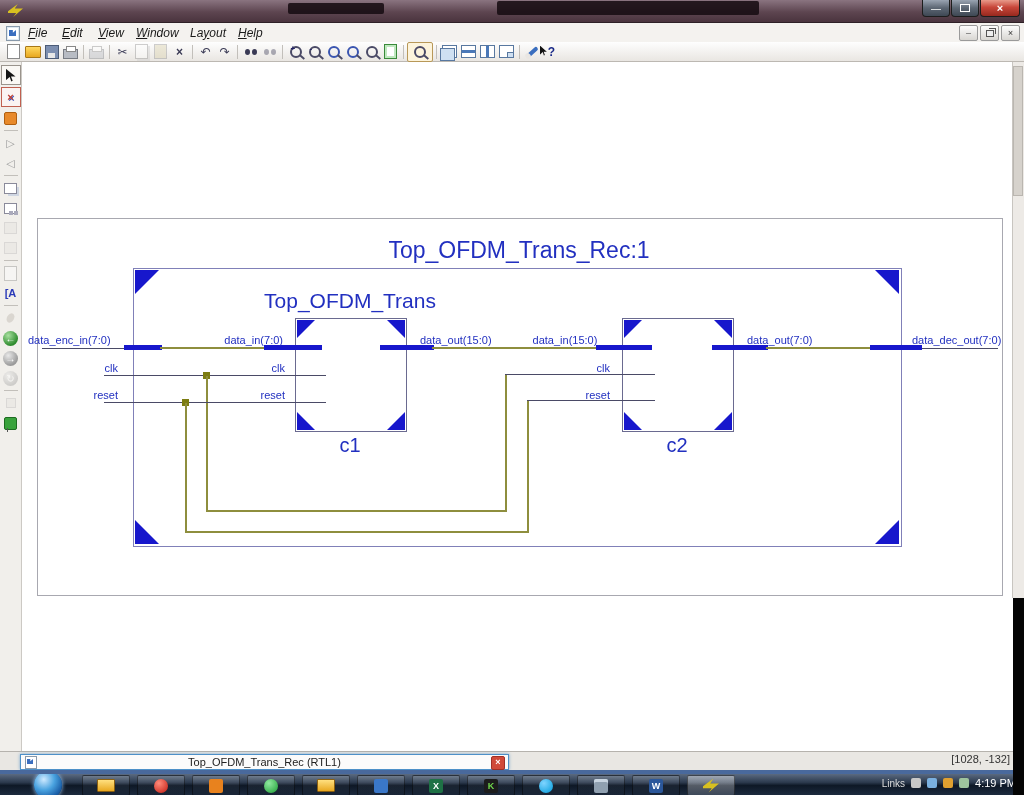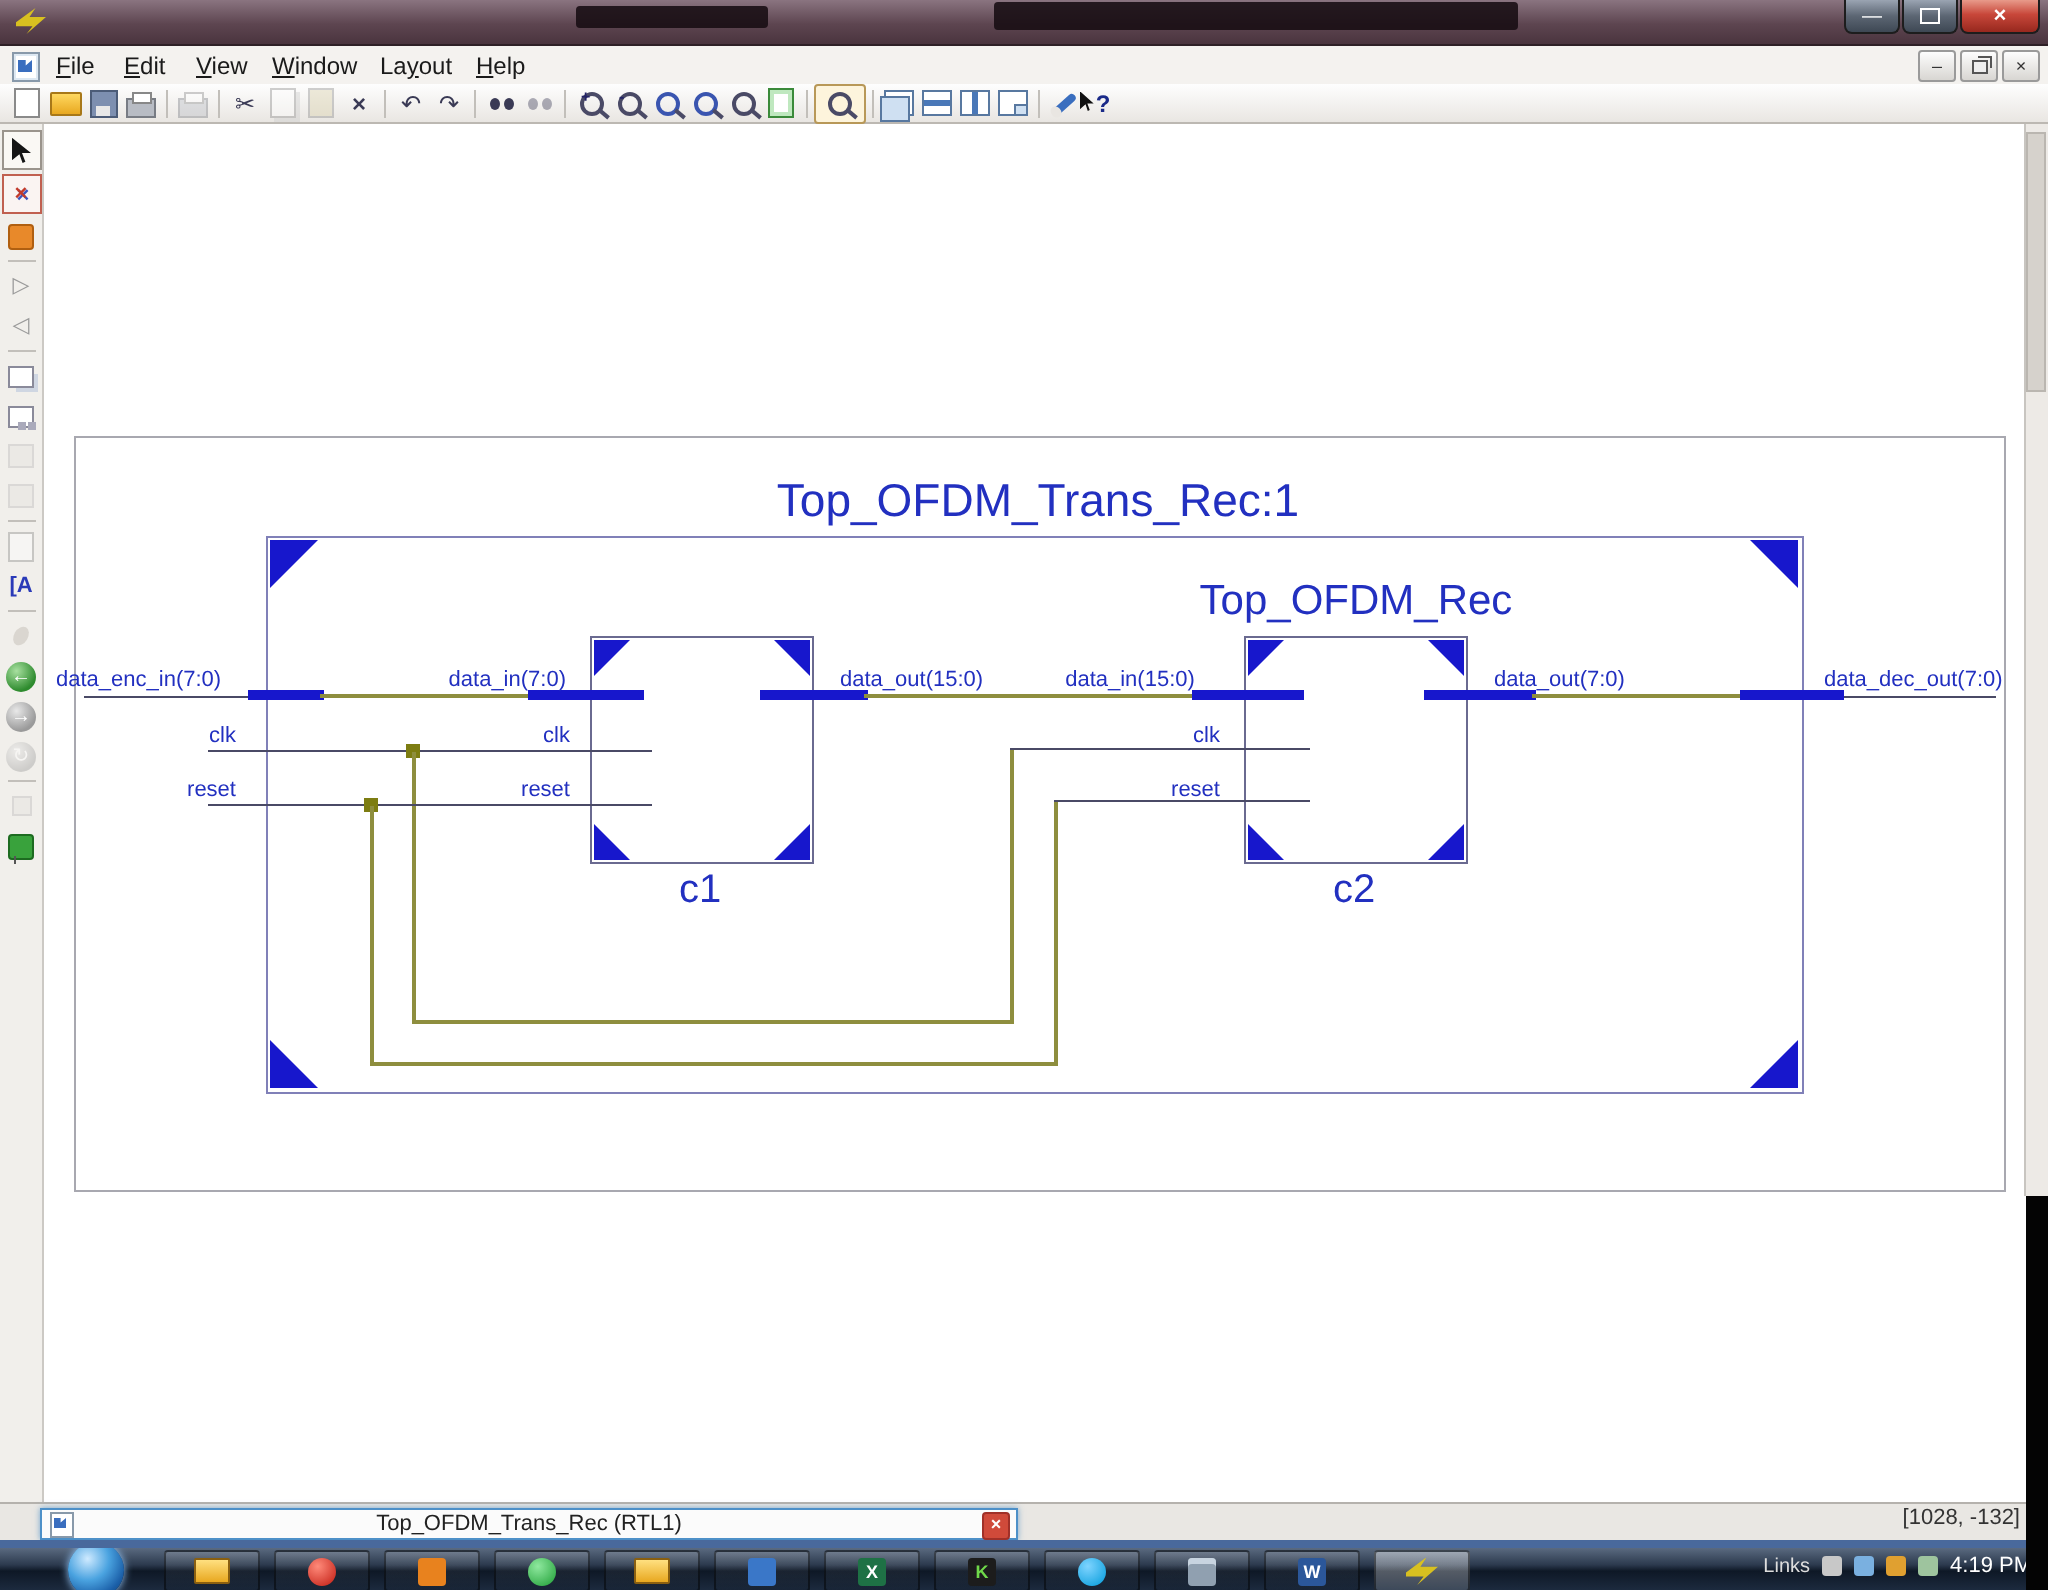--- a/index.html
+++ b/index.html
@@ -18,21 +18,21 @@
   .win-buttons{position:absolute;right:4px;top:0;display:flex;}
   .wb{height:16px;margin-left:1px;border:1px solid #1d1d1d;border-top:none;
       border-radius:0 0 4px 4px;display:flex;align-items:center;justify-content:center;
       color:#fff;font-size:10px;background:linear-gradient(#9aa4b2,#5c6673 50%,#3e4854);}
   .wb.min,.wb.max{width:26px;}
   .wb.close{width:38px;background:linear-gradient(#e89a8a,#c8473a 45%,#97281e);font-size:11px;font-weight:bold;}
   .maxglyph{width:8px;height:6px;border:1px solid #fff;display:block;}
 
   
   .menubar{position:absolute;left:0;top:23px;width:1024px;height:19px;background:#f4f2ef;
-    border-bottom:1px solid #c6c3be;font-size:12px;color:#1a1a1a;}
+    border-bottom:1px solid #c6c3be;font-size:12px;color:#1a1a1a;font-style:italic;}
   .mdi-icon{position:absolute;left:6px;top:3px;width:12px;height:13px;background:#fff;
     border:1px solid #8899aa;box-shadow:inset 0 0 0 1px #dde8f2;}
   .mdi-icon::after{content:"";position:absolute;left:2px;top:3px;width:7px;height:6px;background:#3a6ebf;
     clip-path:polygon(0 100%,100% 100%,100% 0,55% 45%,55% 0,0 0);}
   .menu-item{position:absolute;top:3px;cursor:default;}
   .mdi-buttons{position:absolute;right:4px;top:2px;display:flex;gap:2px;}
   .mdib{width:17px;height:14px;border:1px solid #9a9a9a;border-radius:2px;
     background:linear-gradient(#fdfdfd,#d8d6d2);display:flex;align-items:center;justify-content:center;
     font-size:9px;color:#333;}
   .rst{position:relative;width:6px;height:5px;border:1px solid #555;background:#eee;}
@@ -346,29 +346,29 @@
 
   <div class="sheet"></div>
   <span class="shtitle" style="top:237px">Top_OFDM_Trans_Rec:1</span>
 
   <div class="bnd"></div>
   <i class="tri tl t24" style="left:135px;top:270px"></i>
   <i class="tri tr t24" style="left:875px;top:270px"></i>
   <i class="tri bl t24" style="left:135px;top:520px"></i>
   <i class="tri br t24" style="left:875px;top:520px"></i>
 
+  <span class="blbl" style="left:200px;top:289px;width:300px">Top_OFDM_Trans</span>
   <div class="blk" style="left:295px;top:318px;width:110px;height:112px">
     <i class="tri tl t18" style="left:1px;top:1px"></i>
     <i class="tri tr t18" style="right:1px;top:1px"></i>
     <i class="tri bl t18" style="left:1px;bottom:1px"></i>
     <i class="tri br t18" style="right:1px;bottom:1px"></i>
   </div>
   <span class="ilbl" style="left:300px;top:434px;width:100px">c1</span>
 
-  <span class="blbl" style="left:528px;top:289px;width:300px">Top_OFDM_Rec</span>
   <div class="blk" style="left:622px;top:318px;width:110px;height:112px">
     <i class="tri tl t18" style="left:1px;top:1px"></i>
     <i class="tri tr t18" style="right:1px;top:1px"></i>
     <i class="tri bl t18" style="left:1px;bottom:1px"></i>
     <i class="tri br t18" style="right:1px;bottom:1px"></i>
   </div>
   <span class="ilbl" style="left:627px;top:434px;width:100px">c2</span>
 
   <i class="dl" style="left:42px;top:348px;width:82px"></i>
   <i class="stub" style="left:124px;top:345px;width:38px"></i>

